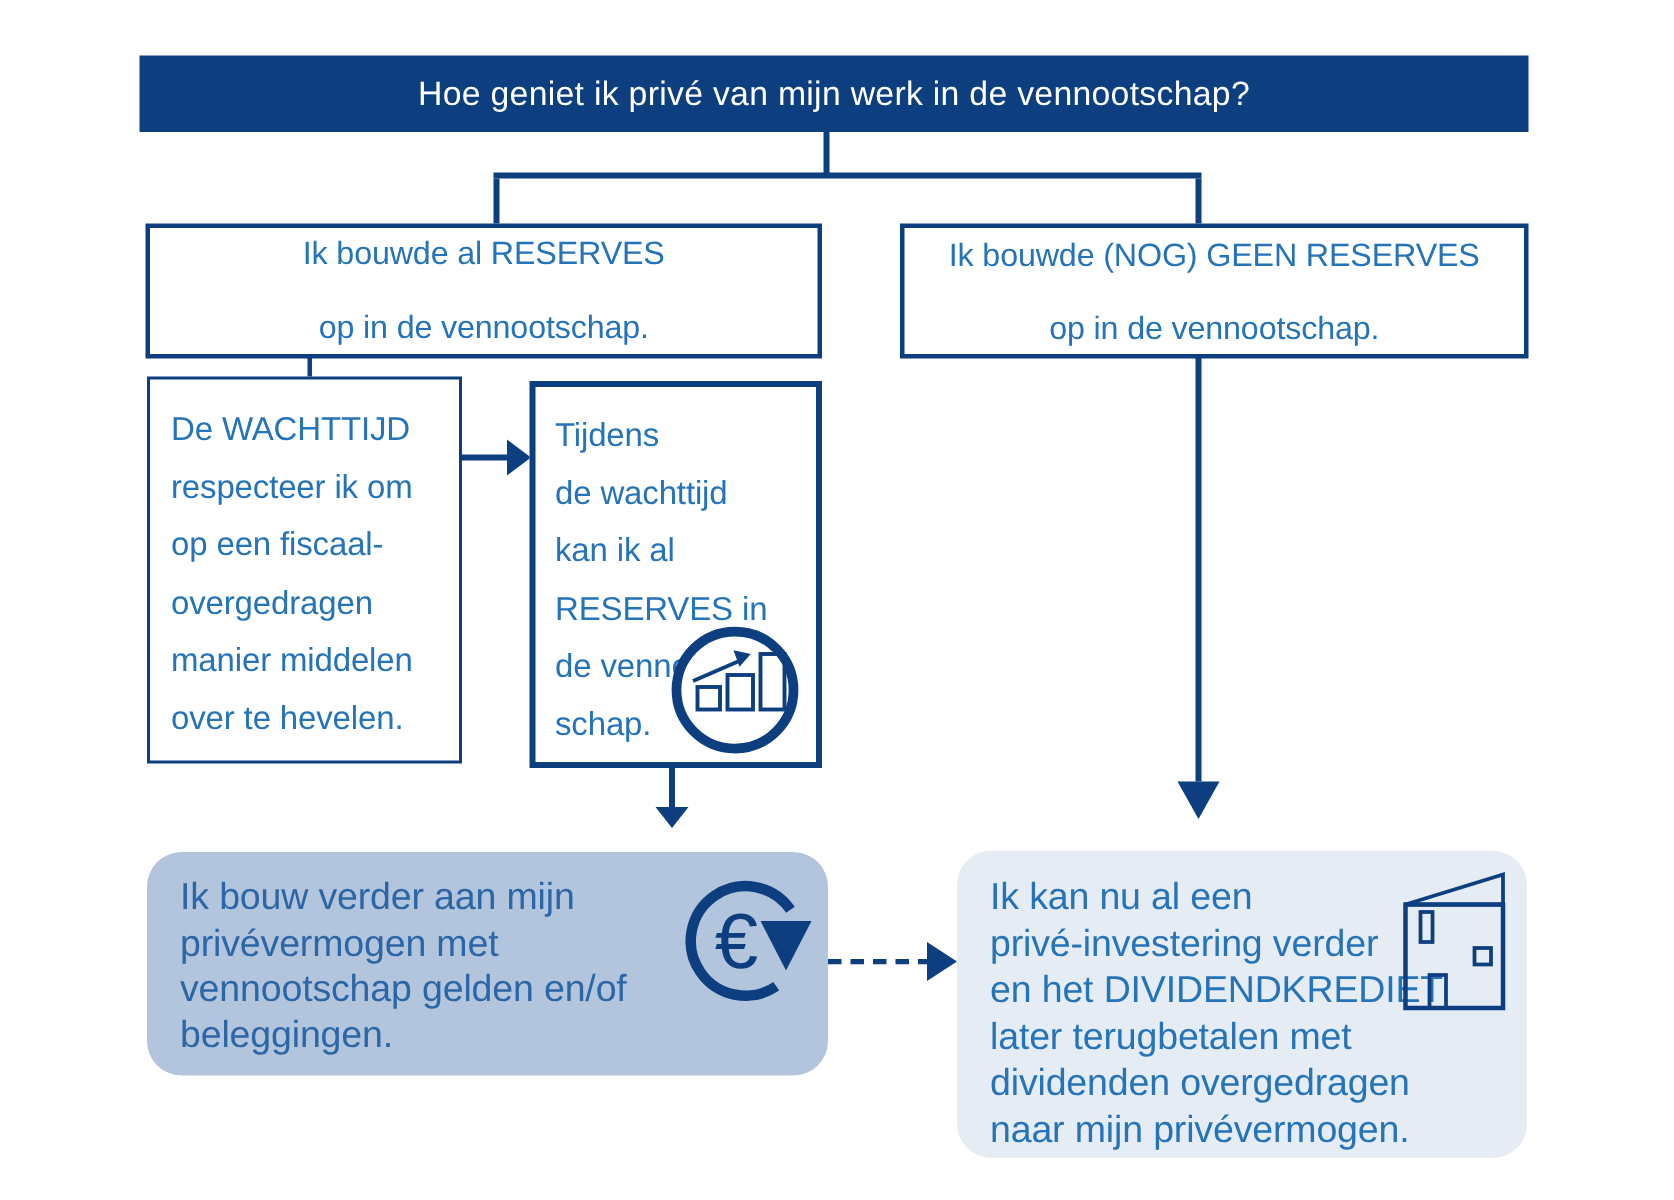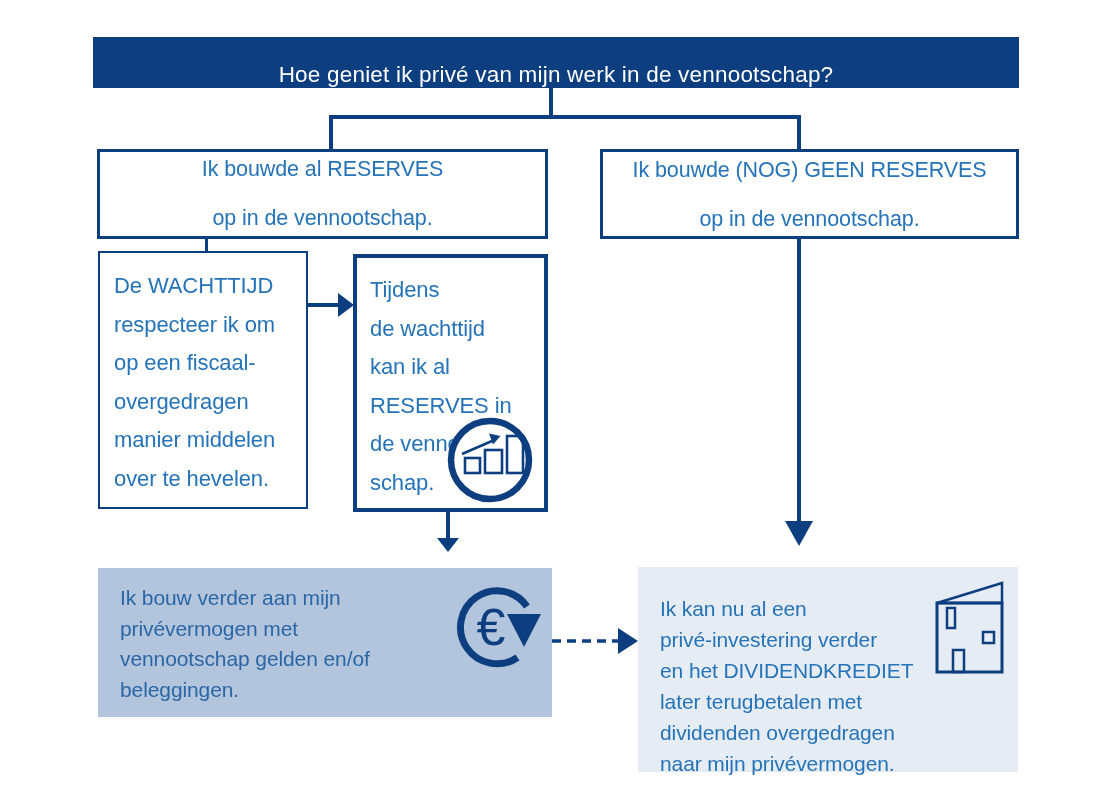--- a/index.html
+++ b/index.html
@@ -7,41 +7,42 @@
     position: relative;
     width: 1116px;
     height: 800px;
     background: #ffffff;
     font-family: "Liberation Sans", sans-serif;
     overflow: hidden;
   }
   .header-bar {
     position: absolute; left: 93px; top: 37px; width: 926px; height: 51px;
     background: #0d3f80; color: #ffffff;
-    display: flex; align-items: flex-end; justify-content: center;
+    display: flex; align-items: center; justify-content: center;
     font-size: 22.5px; letter-spacing: 0.2px;
   }
   .line { position: absolute; background: #0d3f80; }
   .node {
     position: absolute; background: #ffffff; box-sizing: border-box;
     border: 3px solid #0d3f80; color: #2573b8; letter-spacing: -0.1px; gap: 16px;
   }
   .node.centered {
     display: flex; flex-direction: column; align-items: center; justify-content: center;
     text-align: center; font-size: 21.5px; line-height: 33px;
   }
   .node.lefttext { font-size: 22px; line-height: 38.5px; }
   #wachttijd-box { border-width: 2px; padding: 14px 6px 0 14px; }
   #beleggen-box  { border-width: 4px; padding: 13px 4px 0 13px; }
   .fillbox {
     position: absolute; box-sizing: border-box; letter-spacing: -0.1px;
-    font-size: 21px;
+    font-size: 25px;
+    border-radius: 23px;
   }
   #priv-box  { background: #b3c5dc; color: #2b66a6; line-height: 30.5px; padding: 15px 0 0 22px; }
-  #divk-box  { background: #e6ecf3; color: #2573b8; line-height: 31px;   padding: 26px 0 0 22px; }
+  #divk-box  { background: #e6ecf3; color: #2573b8; line-height: 31px;   padding: 16px 0 0 22px; }
   .tri { position: absolute; width: 0; height: 0; }
   .tri.right { border-top: 12px solid transparent; border-bottom: 12px solid transparent; border-left: 16px solid #0d3f80; }
   .tri.down-sm { border-left: 11px solid transparent; border-right: 11px solid transparent; border-top: 14px solid #0d3f80; }
   .tri.down-lg { border-left: 14px solid transparent; border-right: 14px solid transparent; border-top: 25px solid #0d3f80; }
   .icon-svg { position: absolute; }
 </style>
 </head>
 <body>
 
 <div class="canvas">

